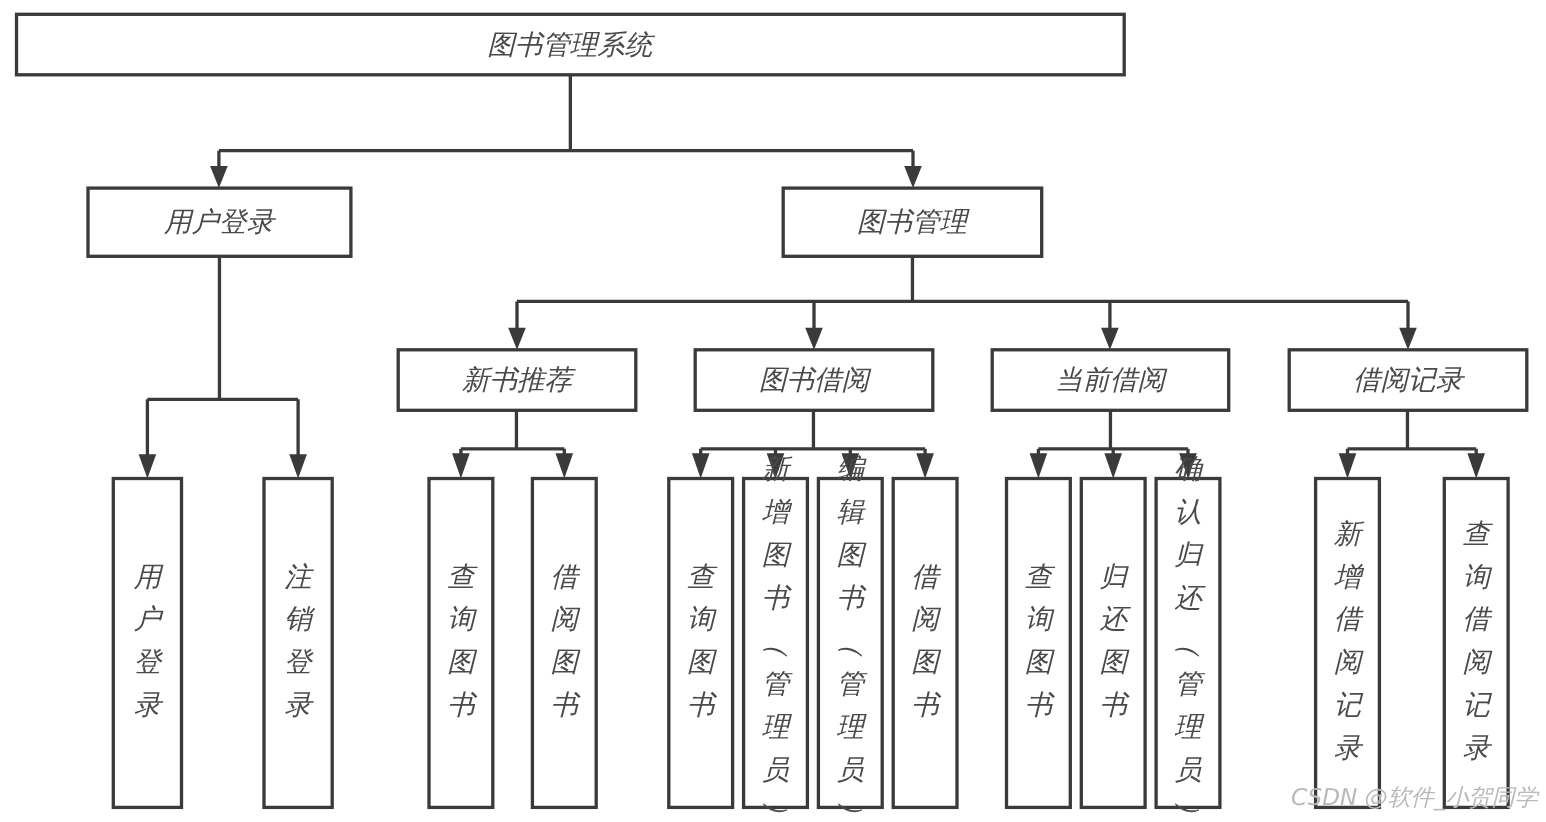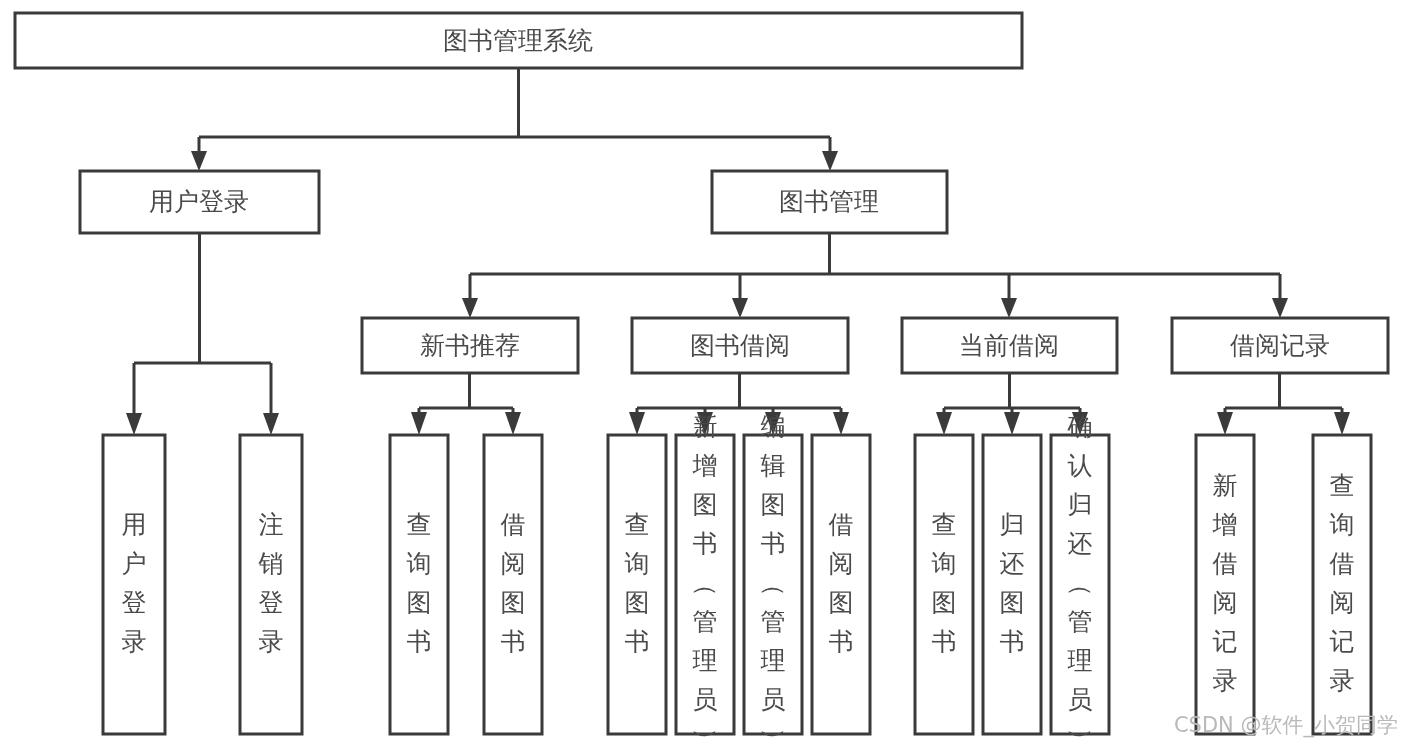--- a/index.html
+++ b/index.html
@@ -14,20 +14,21 @@
     position: relative;
     overflow: hidden;
     font-family: "DejaVu Sans", "Liberation Sans", sans-serif;
   }
   #diagram-root {
     position: absolute;
     left: 0;
     top: 0;
     width: 1405px;
     height: 547px;
+    font-style: italic;
   }
   svg.flow-canvas {
     display: block;
     width: 1405px;
     height: 747px;
     background: #ffffff;
   }
   .node-box {
     fill: #ffffff;
     stroke: #3a3a3a;

